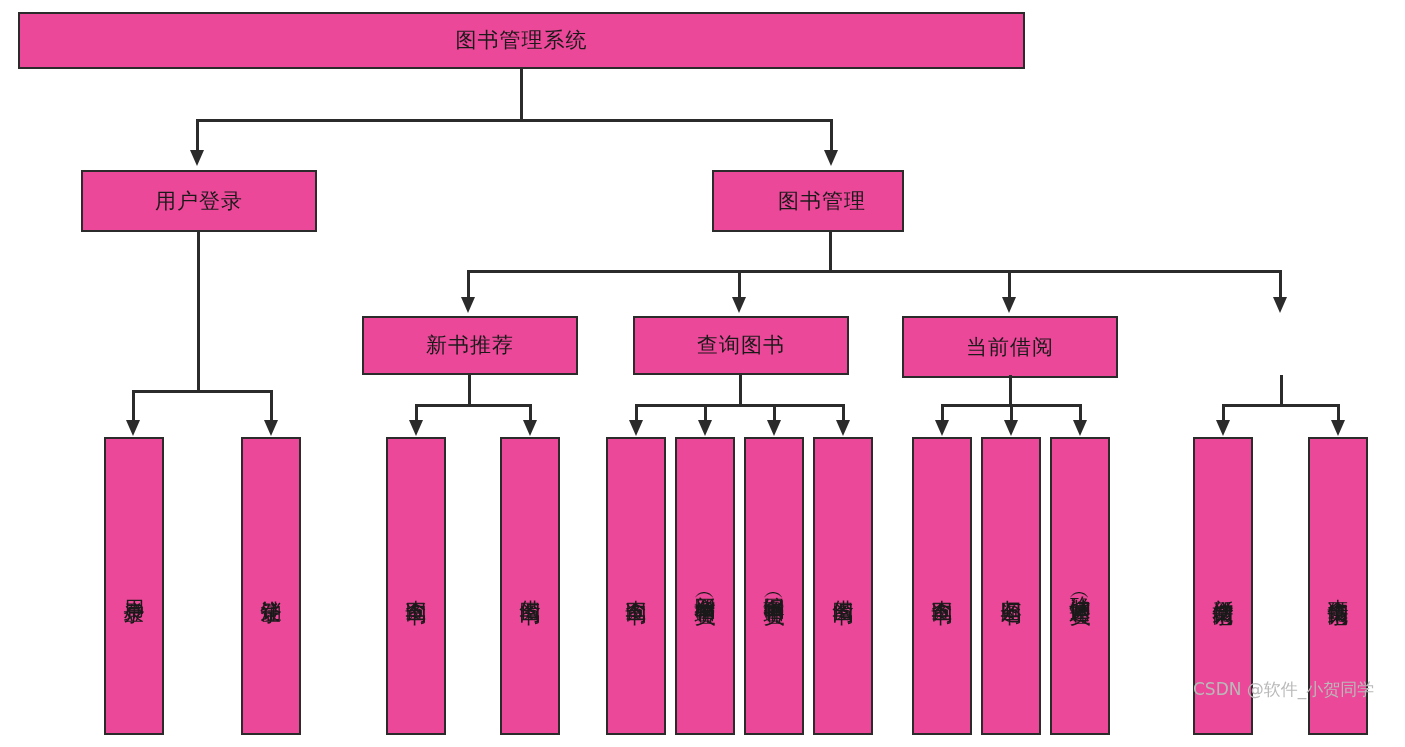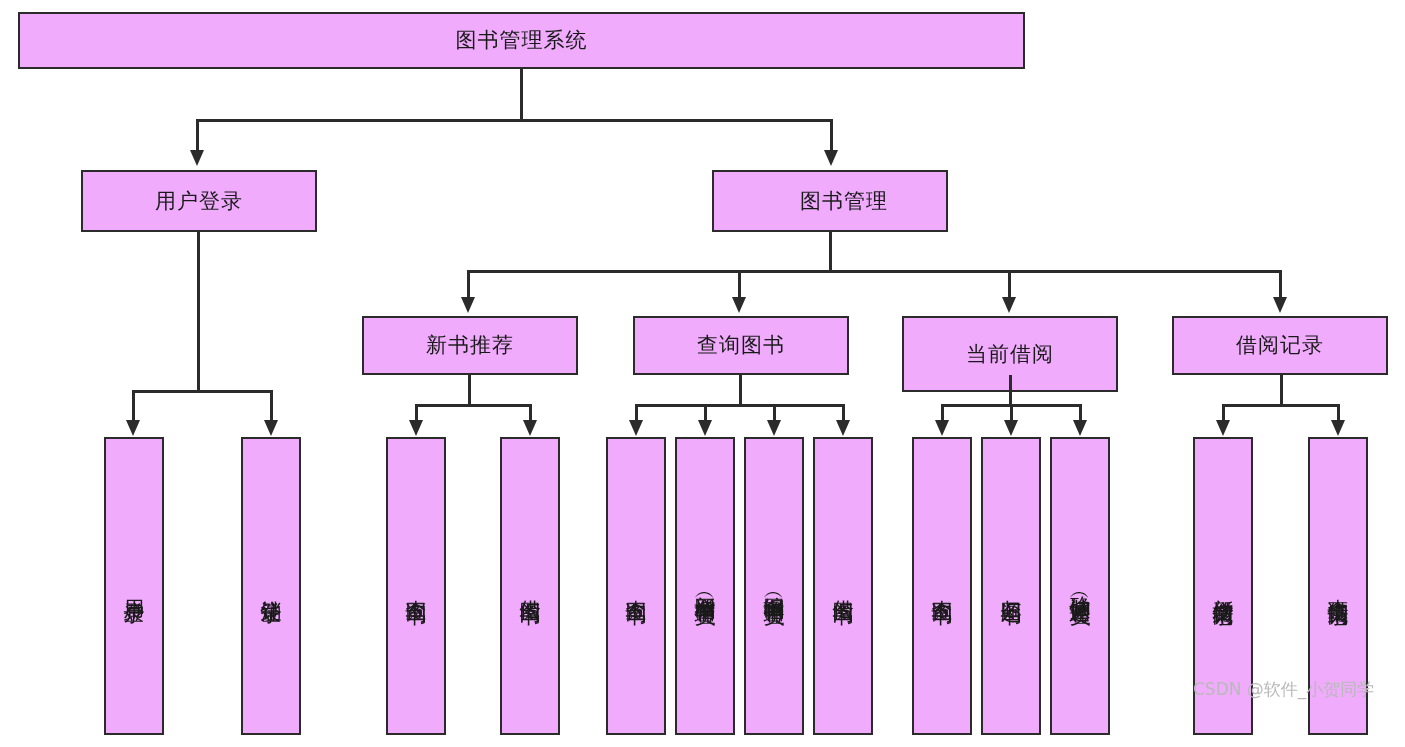--- a/index.html
+++ b/index.html
@@ -13,21 +13,21 @@
     height: 747px;
     background: #ffffff;
     font-family: "DejaVu Sans", "Liberation Sans", sans-serif;
     overflow: hidden;
   }
   
   .box {
     position: absolute;
     box-sizing: border-box;
     border: 2.5px solid #2b2b2b;
-    background: #f0abfc;
+    background: #ec4899;
     display: flex;
     align-items: center;
     justify-content: center;
     color: #1a1a1a;
   }
   .box.h {                      
     font-size: 21px;
     letter-spacing: 1px;
     line-height: 1;
   }
@@ -83,21 +83,21 @@
   <div class="ln hln" style="left:196px; top:119px; width:636px;"></div>
 
   <div class="ln vln" style="left:196px; top:119px; height:32px;"></div>
   <div class="arrow" style="left:190px; top:150px;"></div>
   <div class="ln vln" style="left:830px; top:119px; height:32px;"></div>
   <div class="arrow" style="left:824px; top:150px;"></div>
 
   <div class="box h" style="left:81px; top:170px; width:236px; height:62px;">
     <span>用户登录</span>
   </div>
-  <div class="box h" style="left:712px; top:170px; width:236px; height:62px;padding-left:28px;">
+  <div class="box h" style="left:712px; top:170px; width:192px; height:62px;padding-left:28px;">
     <span>图书管理</span>
   </div>
 
   <div class="ln vln" style="left:197px; top:232px; height:160px;"></div>
   <div class="ln hln" style="left:132px; top:390px; width:140px;"></div>
   <div class="ln vln" style="left:132px; top:390px; height:31px;"></div>
   <div class="arrow" style="left:126px; top:420px;"></div>
   <div class="ln vln" style="left:270px; top:390px; height:31px;"></div>
   <div class="arrow" style="left:264px; top:420px;"></div>
 
@@ -111,25 +111,22 @@
   <div class="arrow" style="left:1002px; top:297px;"></div>
   <div class="ln vln" style="left:1279px; top:270px; height:28px;"></div>
   <div class="arrow" style="left:1273px; top:297px;"></div>
 
   <div class="box h" style="left:362px; top:316px; width:216px; height:59px;">
     <span>新书推荐</span>
   </div>
   <div class="box h" style="left:633px; top:316px; width:216px; height:59px;">
     <span>查询图书</span>
   </div>
-  <div class="box h" style="left:902px; top:316px; width:216px; height:76px;">
+  <div class="box h" style="left:902px; top:316px; width:216px; height:62px;">
     <span>当前借阅</span>
-  </div>
-  <div class="box h" style="left:1172px; top:316px; width:216px; height:59px;">
-    <span>借阅记录</span>
   </div>
 
   <div class="ln vln" style="left:468px; top:375px; height:31px;"></div>
   <div class="ln hln" style="left:415px; top:404px; width:116px;"></div>
   <div class="ln vln" style="left:415px; top:404px; height:17px;"></div>
   <div class="arrow" style="left:409px; top:420px;"></div>
   <div class="ln vln" style="left:529px; top:404px; height:17px;"></div>
   <div class="arrow" style="left:523px; top:420px;"></div>
 
   <div class="ln vln" style="left:739px; top:375px; height:31px;"></div>

